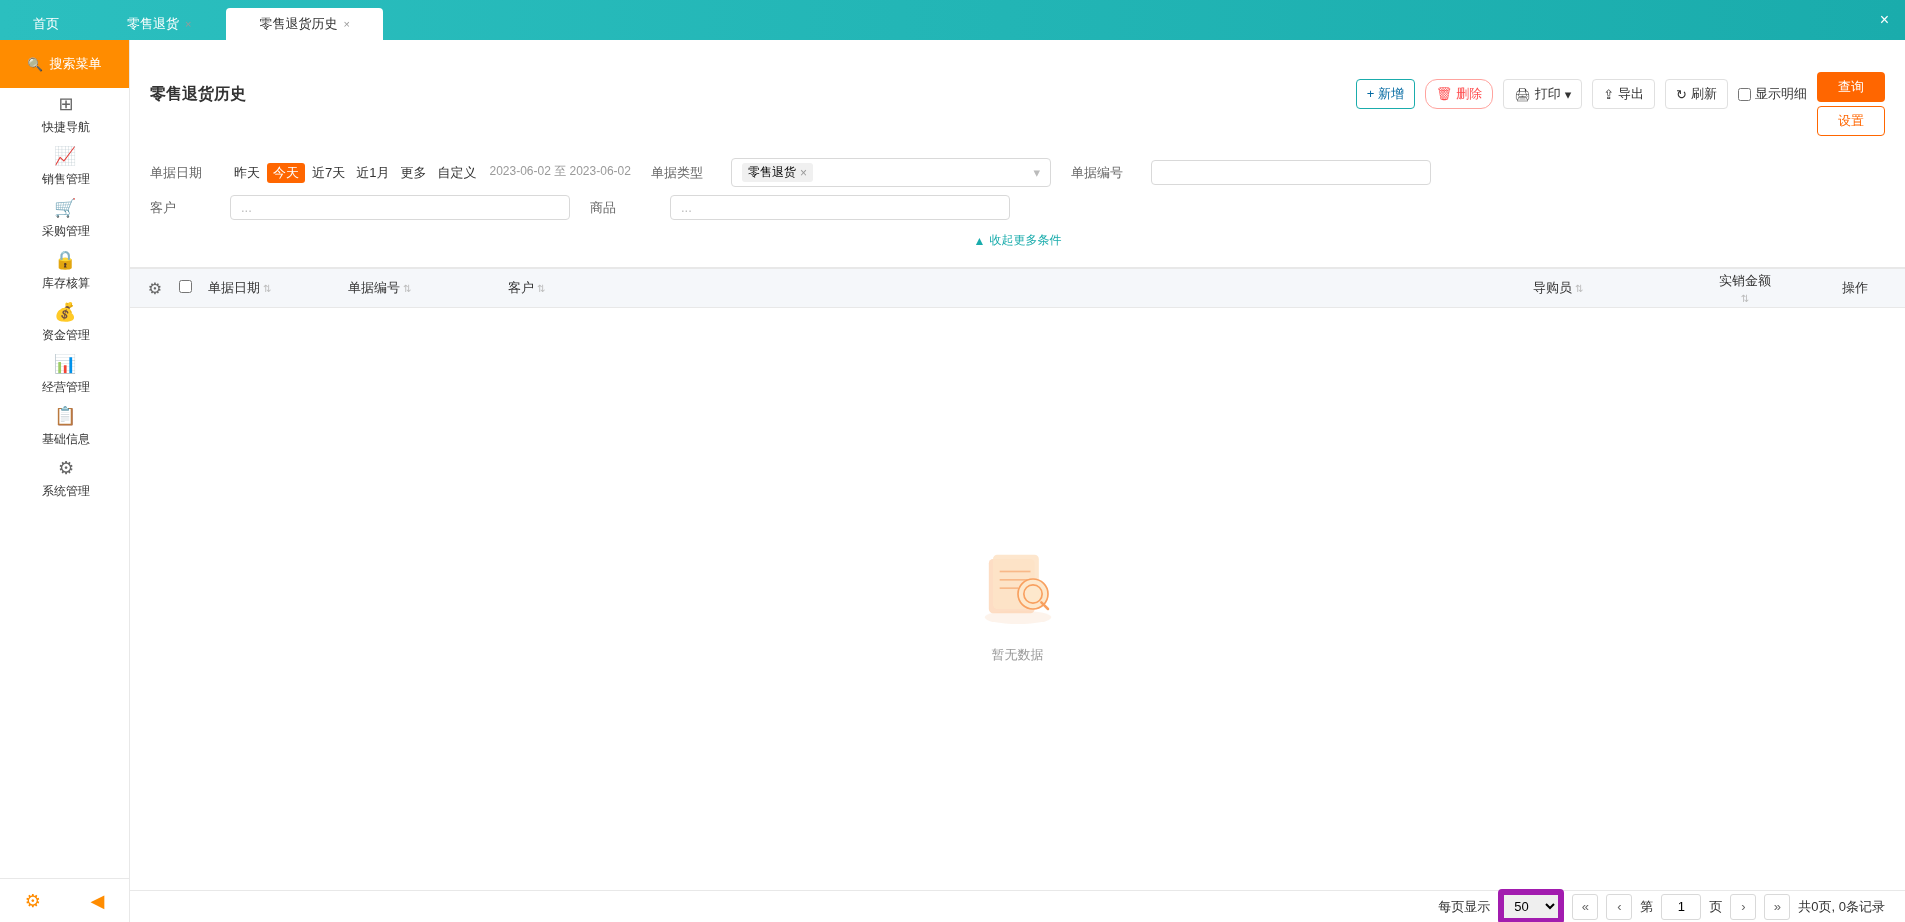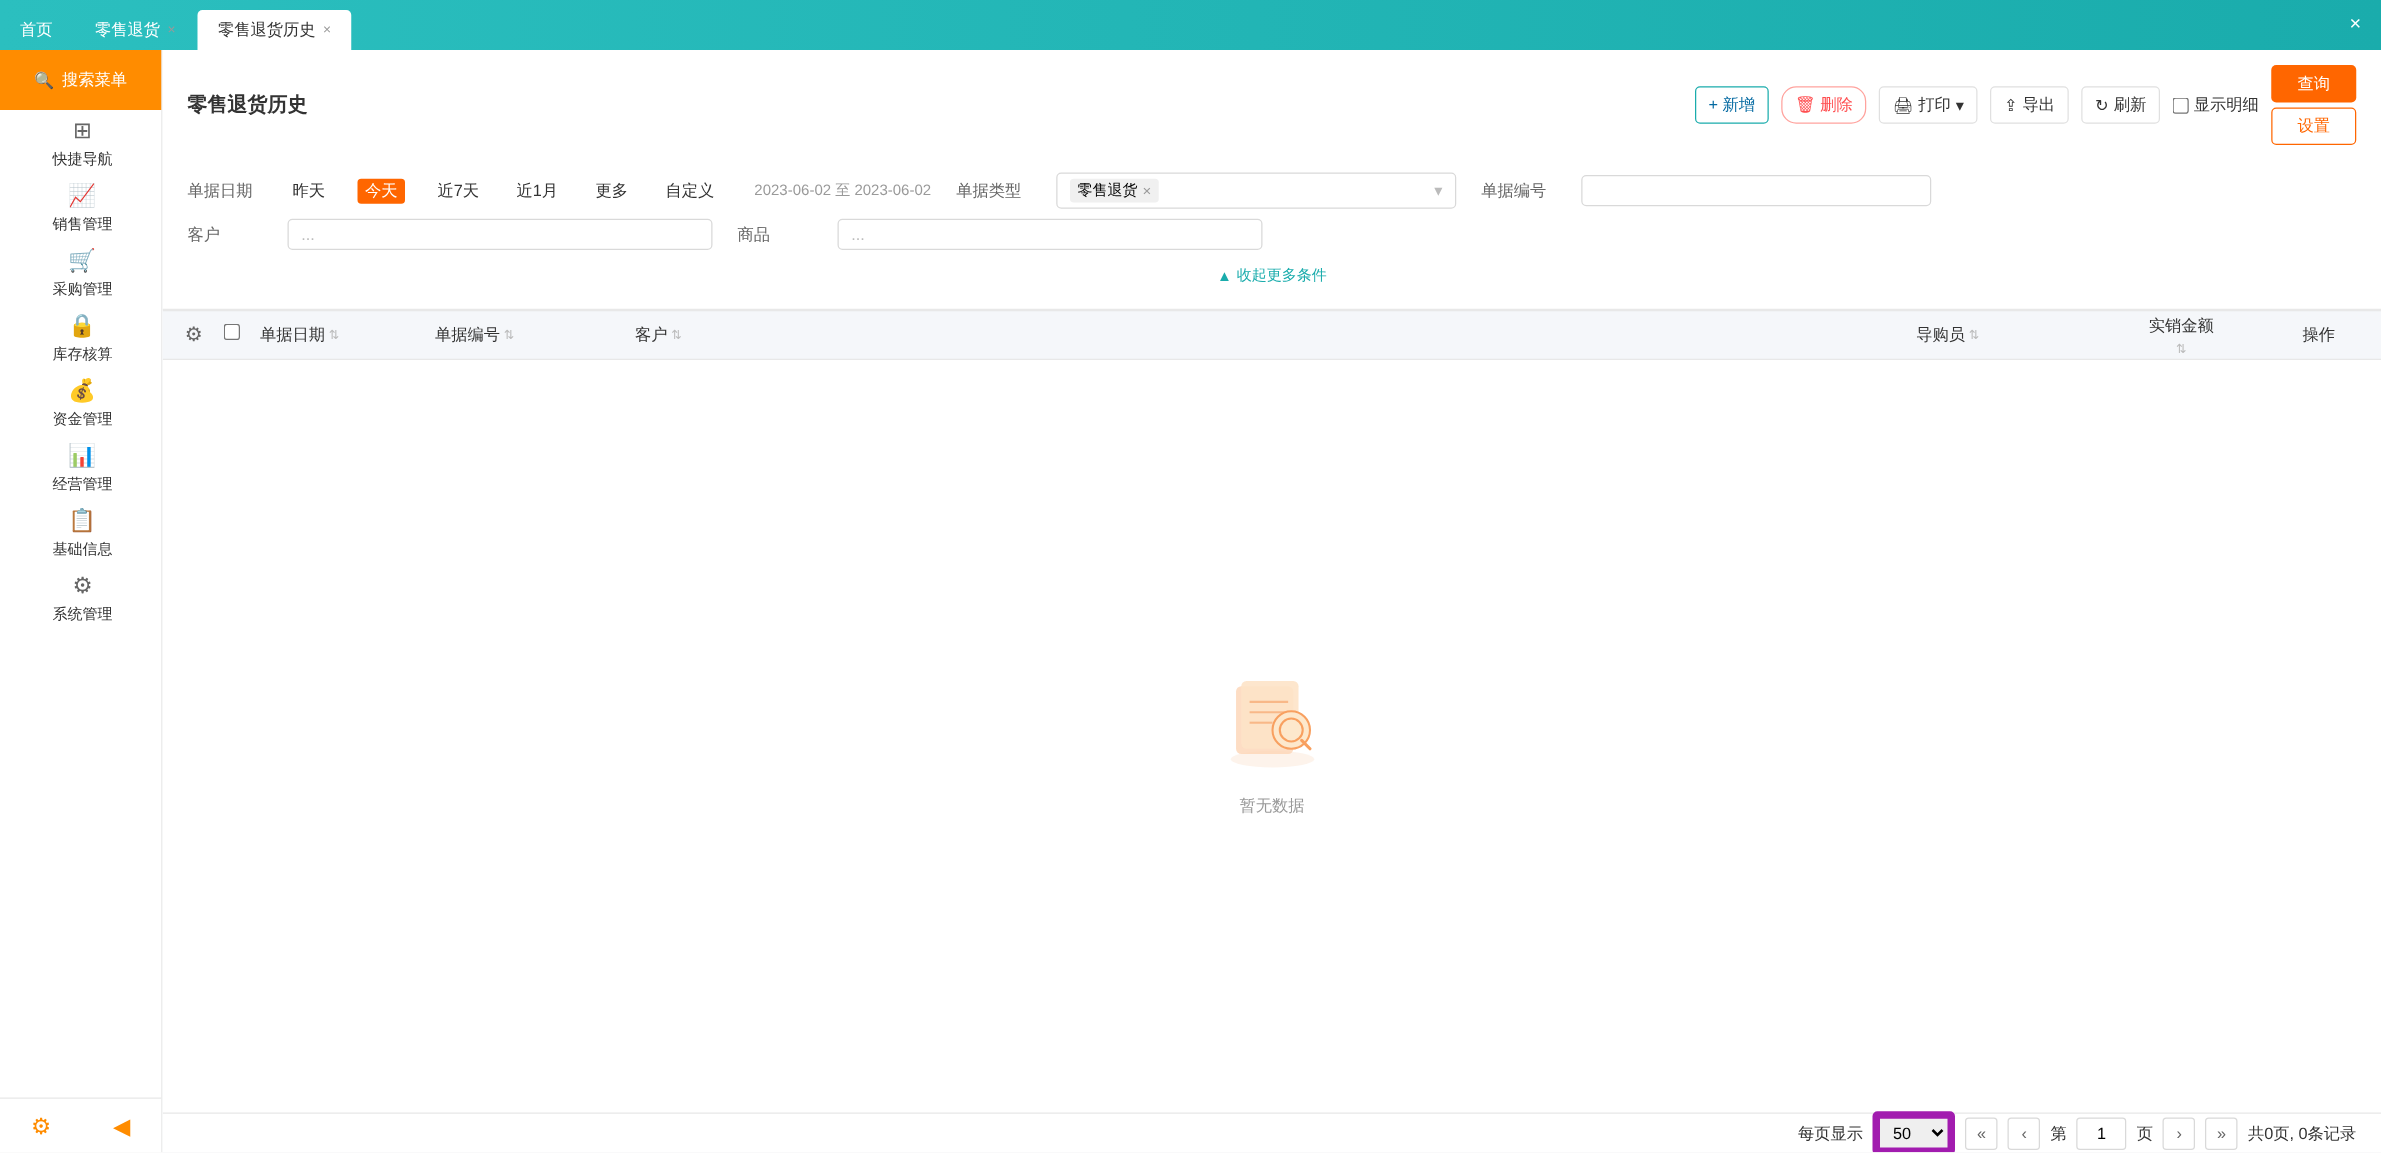--- a/index.html
+++ b/index.html
@@ -14,21 +14,21 @@
       padding: 0;
       flex-shrink: 0;
     }
     .top-bar-tabs {
       display: flex;
       height: 100%;
       align-items: flex-end;
       flex: 1;
     }
     .tab-item {
-      padding: 0 16px;
+      padding: 0 33px;
       height: 32px;
       display: flex;
       align-items: center;
       cursor: pointer;
       font-size: 13px;
       color: #fff;
       border-radius: 4px 4px 0 0;
       margin-right: 2px;
       gap: 6px;
     }
@@ -211,22 +211,21 @@
       gap: 20px;
     }
     .filter-label {
       font-size: 13px;
       color: #666;
       white-space: nowrap;
       min-width: 60px;
     }
     .filter-date-options {
       display: flex;
-      align-items: center;
-      gap: 22px;
+      gap: 3px;
       font-size: 13px;
     }
     .date-opt {
       cursor: pointer;
       color: #333;
       padding: 1px 4px;
     }
     .date-opt.active {
       background: #ff6600;
       color: #fff;
@@ -474,21 +473,21 @@
             <span>导出</span>
           </button>
           <button class="toolbar-btn">
             <span>↻</span>
             <span>刷新</span>
           </button>
           <div class="display-toggle">
             <input type="checkbox" style="">
             <span>显示明细</span>
           </div>
-          <div style="display:flex;flex-direction:column;gap:4px;">
+          <div style="display:flex;flex-direction:column;gap:4px;margin-top:20px;">
             <button class="btn-query">查询</button>
             <button class="btn-settings">设置</button>
           </div>
         </div>
       </div>
 
       <div class="filter-area">
         <div class="filter-row">
           <span class="filter-label">单据日期</span>
           <div class="filter-date-options">

